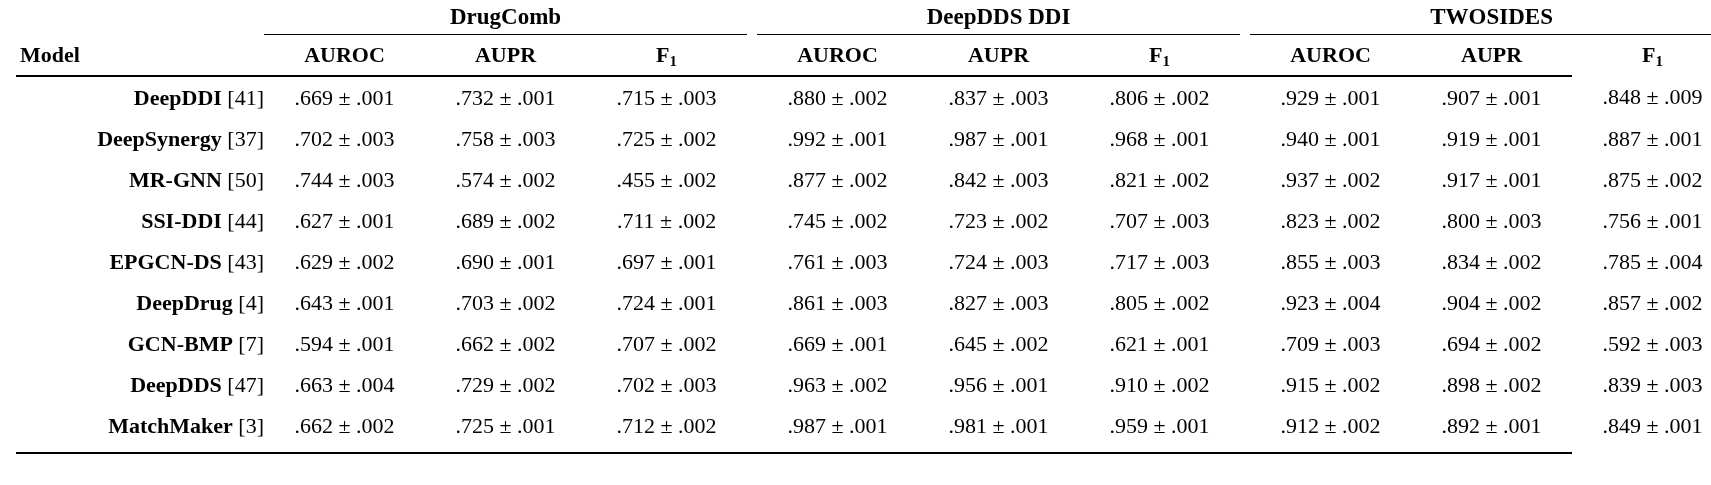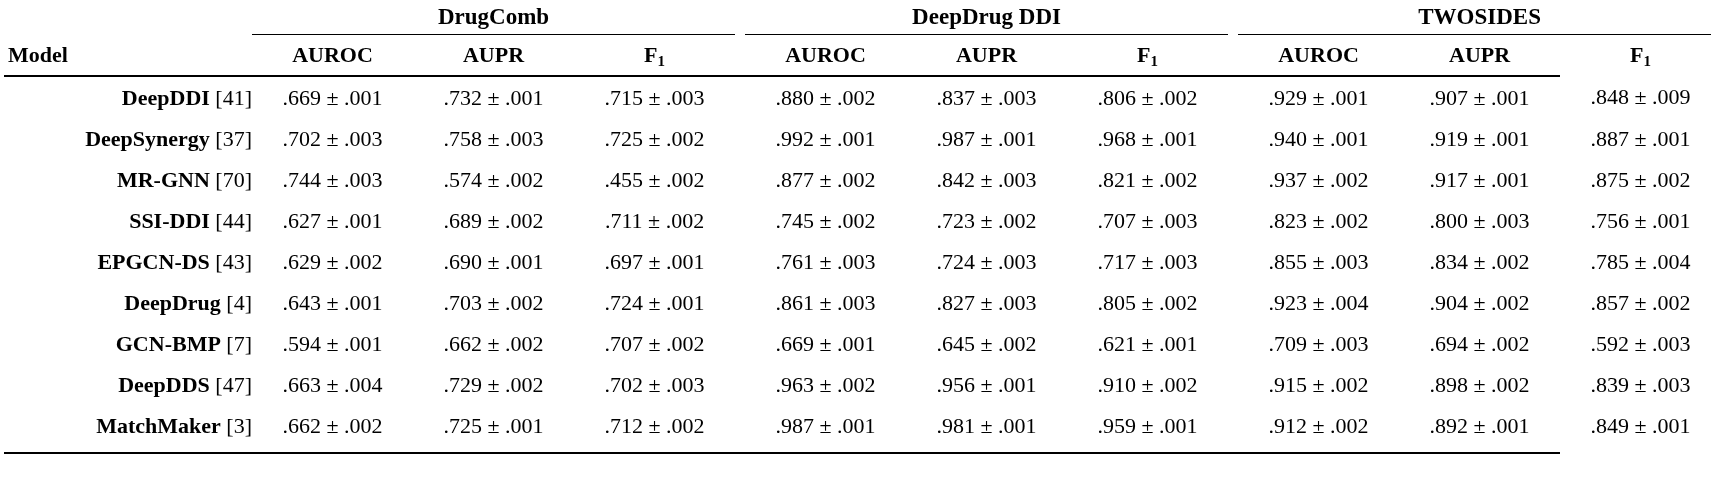--- a/index.html
+++ b/index.html
@@ -11,21 +11,21 @@
     width: 1711px;
     height: 485px;
     font-family: "Liberation Serif", serif;
     color: #000000;
     overflow: hidden;
   }
   .table-wrap {
     position: relative;
     width: 1711px;
     box-sizing: border-box;
-    padding: 0 4px;
+    padding: 0 16px;
   }
   table.results {
     border-collapse: collapse;
     width: 1703px;
     table-layout: fixed;
   }
   table.results td, table.results th {
     padding: 0;
     margin: 0;
     vertical-align: middle;
@@ -111,21 +111,21 @@
       <col class="c-gap">
       <col class="c-num">
         <col class="c-num">
         <col class="c-num">
     </colgroup>
     <thead>
       <tr class="grp-row">
         <th class="gap"></th>
         <th class="grp-rule" colspan="3">DrugComb</th>
         <th class="gap"></th>
-        <th class="grp-rule" colspan="3">DeepDrug DDI</th>
+        <th class="grp-rule" colspan="3">DeepDDS DDI</th>
         <th class="gap"></th>
         <th class="grp-rule" colspan="3">TWOSIDES</th>
       </tr>
       <tr class="sub-row">
         <th class="model-head">Model</th>
         <th>AUROC</th>
         <th>AUPR</th>
         <th>F<sub>1</sub></th>
         <th class="gap"></th>
         <th>AUROC</th>
@@ -163,21 +163,21 @@
           <td class="gap"></td>
           <td><span class="bold-val">.992 ± .001</span></td>
           <td><span class="bold-val">.987 ± .001</span></td>
           <td><span class="bold-val">.968 ± .001</span></td>
           <td class="gap"></td>
           <td><span class="bold-val">.940 ± .001</span></td>
           <td><span class="bold-val">.919 ± .001</span></td>
           <td><span class="bold-val">.887 ± .001</span></td>
         </tr>
         <tr>
-          <td class="model-cell"><span class="mname">MR-GNN</span><span class="mref"> [70]</span></td>
+          <td class="model-cell"><span class="mname">MR-GNN</span><span class="mref"> [50]</span></td>
           <td><span class="bold-val">.744 ± .003</span></td>
           <td><span>.574 ± .002</span></td>
           <td><span>.455 ± .002</span></td>
           <td class="gap"></td>
           <td><span>.877 ± .002</span></td>
           <td><span>.842 ± .003</span></td>
           <td><span>.821 ± .002</span></td>
           <td class="gap"></td>
           <td><span>.937 ± .002</span></td>
           <td><span>.917 ± .001</span></td>

